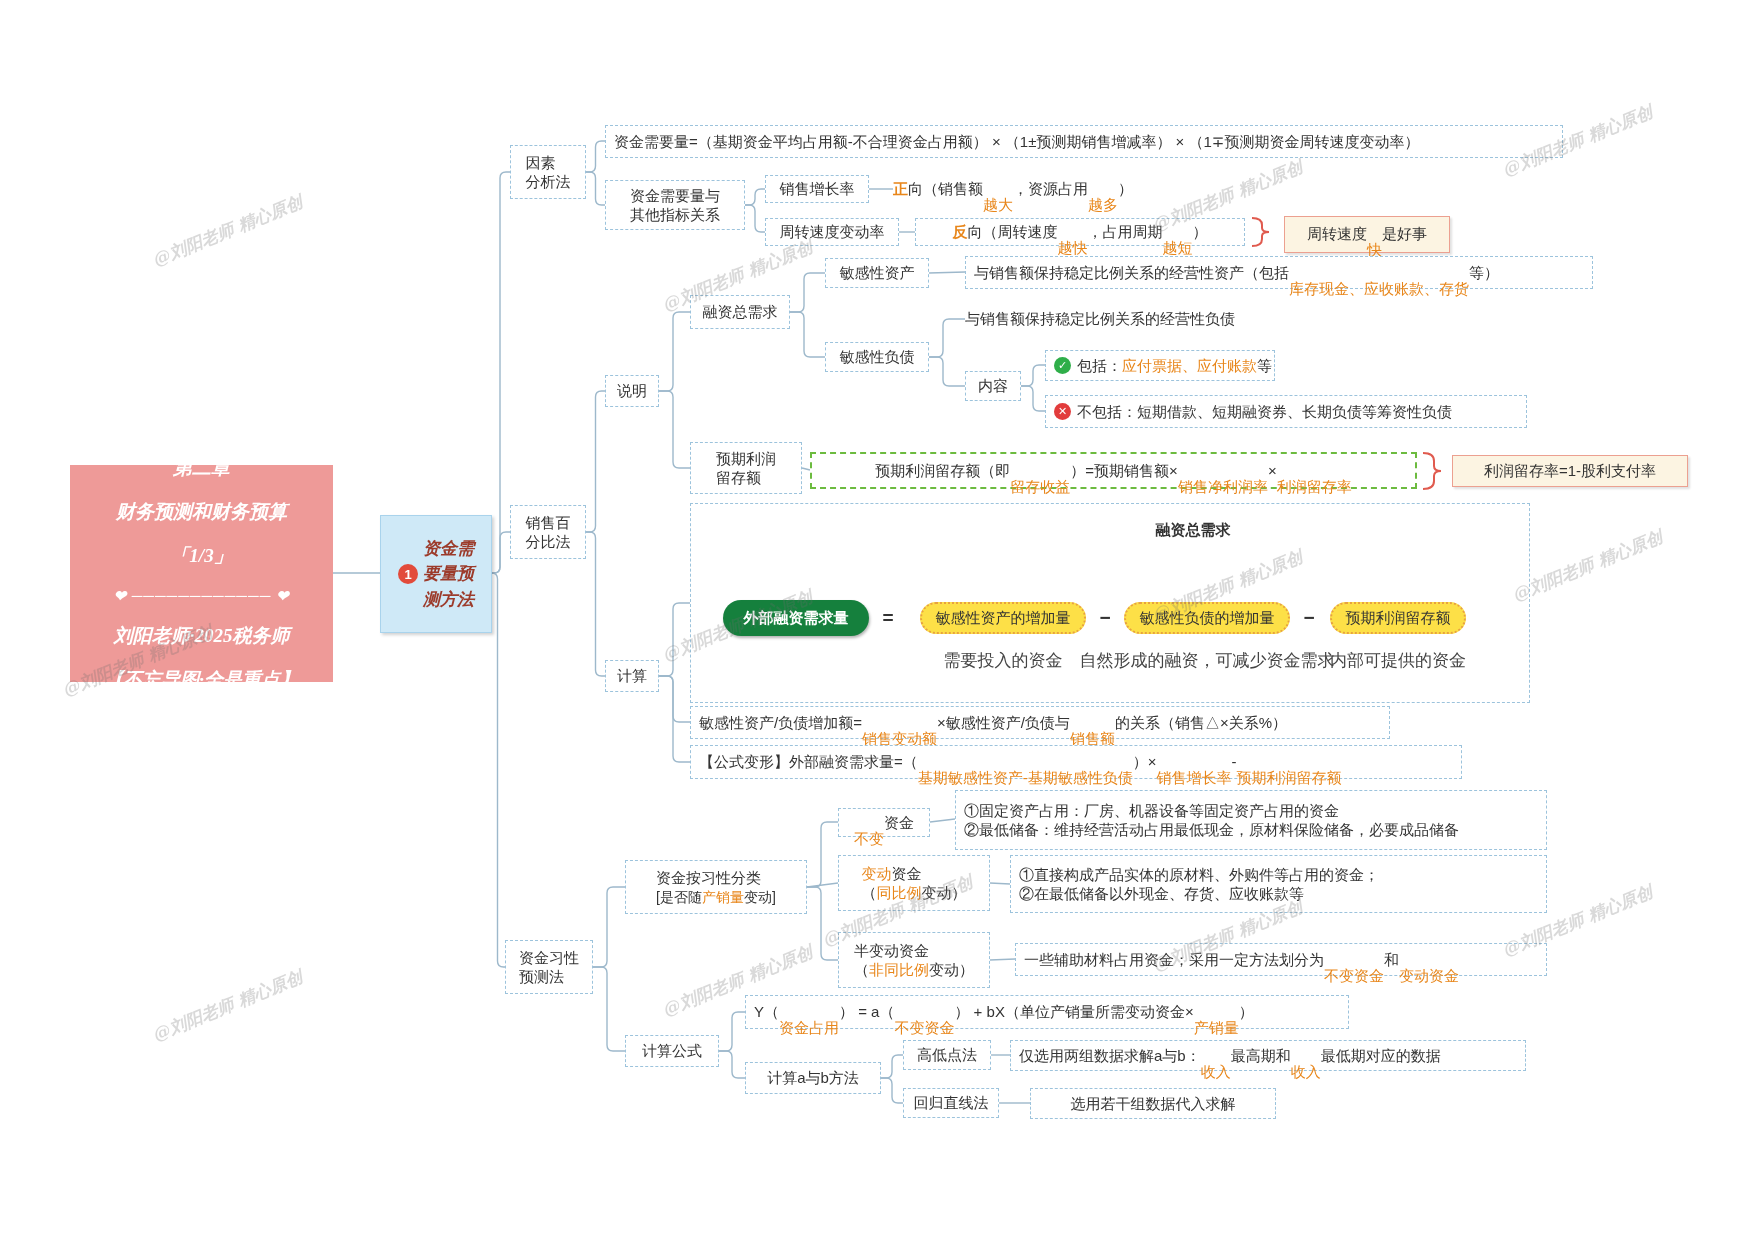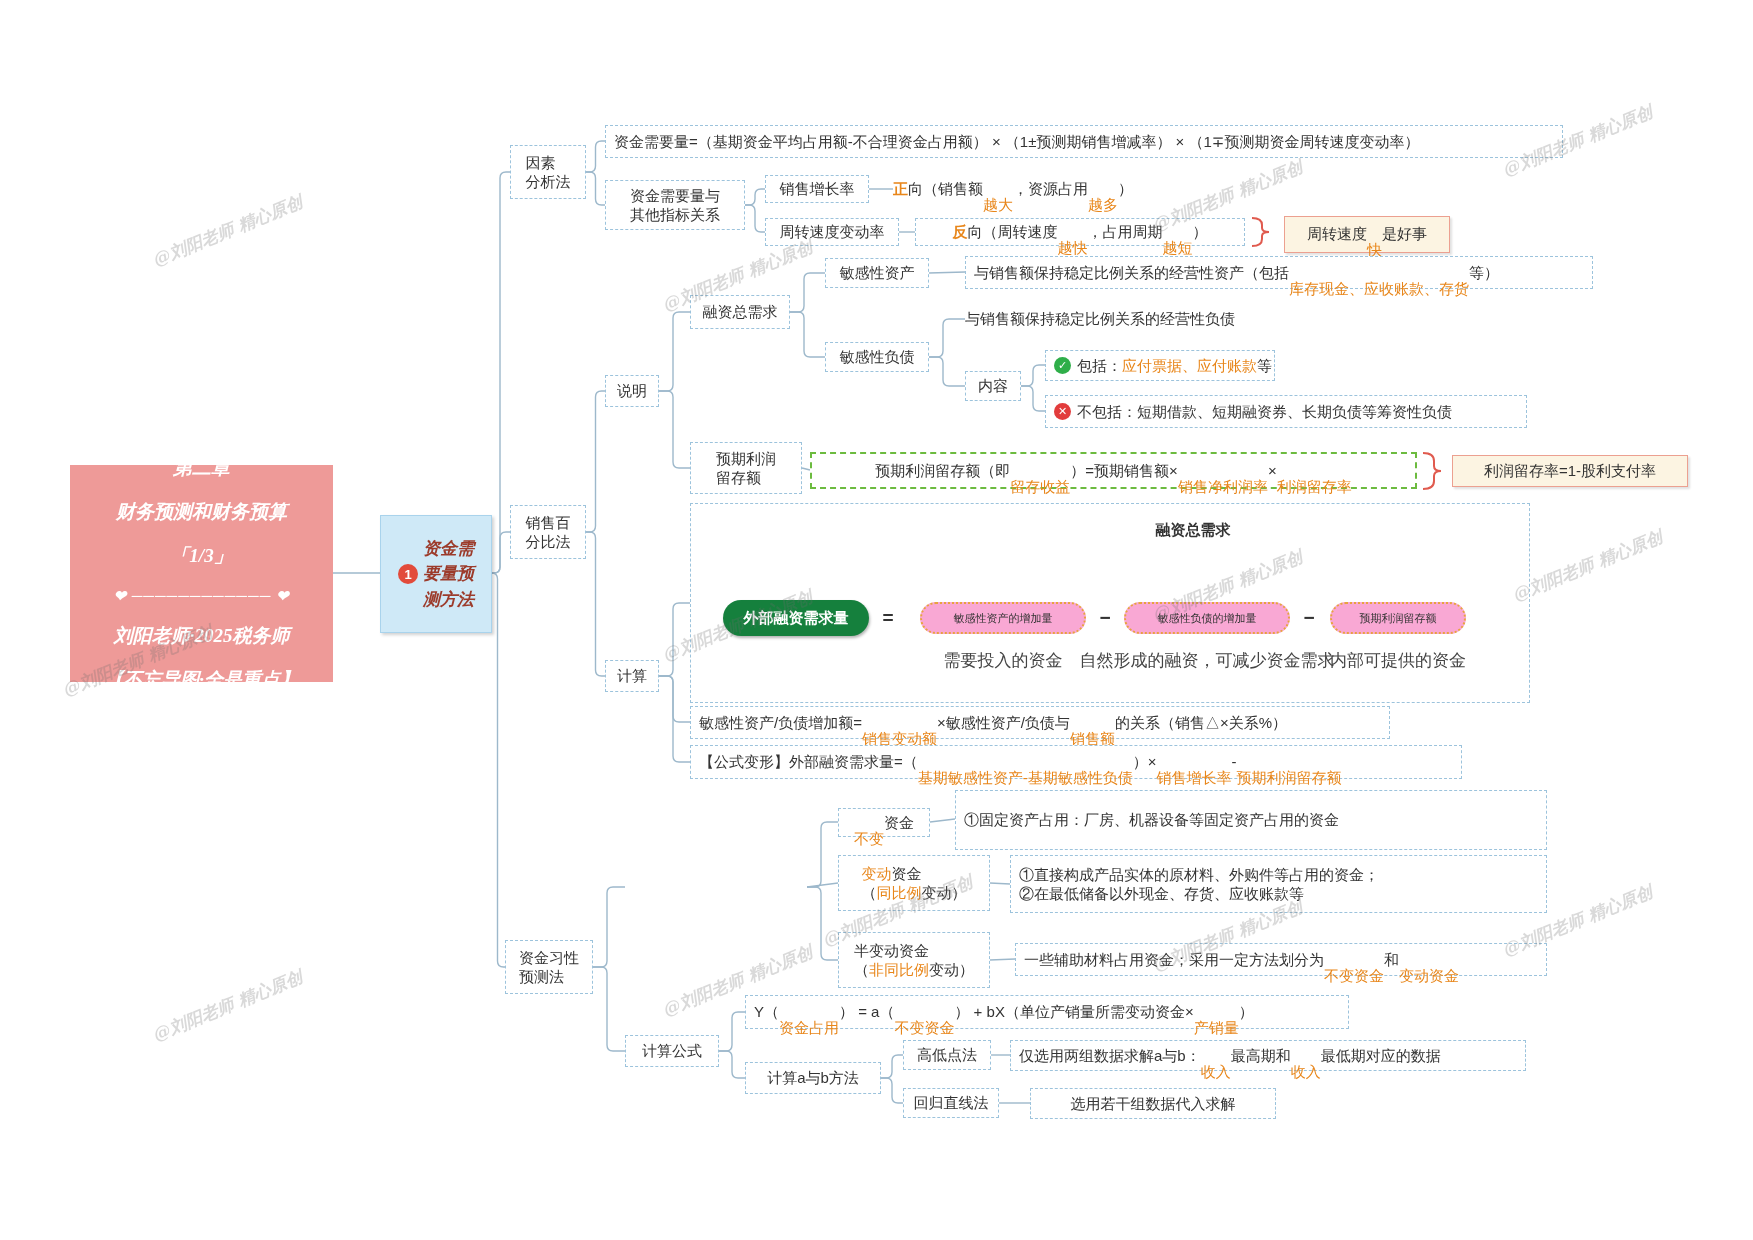--- a/index.html
+++ b/index.html
@@ -47,22 +47,22 @@
     color:#9c3b2b; font-weight:bold; font-size:17px; line-height:1.5;
     font-family:"Liberation Serif", serif; font-style:italic; text-align:center;
   }
   .badge {
     width:20px; height:20px; border-radius:50%; background:#e24b3b; color:#fff;
     font-size:13px; font-weight:bold; display:flex; align-items:center; justify-content:center;
     flex:0 0 auto; font-style:normal;
   }
   .dotbox {
     position:absolute; box-sizing:border-box; border:2px dotted #e8a23f; border-radius:16px;
-    background:#f9a8d4; display:flex; align-items:center; justify-content:center;
-    font-size:11px; white-space:nowrap;
+    background:#fde047; display:flex; align-items:center; justify-content:center;
+    font-size:15px; white-space:nowrap;
   }
   .efn {
     position:absolute; box-sizing:border-box; background:#15803d; color:#fff; font-weight:bold;
     border-radius:18px; display:flex; align-items:center; justify-content:center; font-size:15px;
     box-shadow:1px 2px 3px rgba(0,0,0,0.3); white-space:nowrap;
   }
   .op { position:absolute; display:flex; align-items:center; justify-content:center; font-size:19px; font-weight:bold; color:#333; }
   .cap { position:absolute; font-size:17px; color:#444; display:flex; align-items:center; justify-content:center; white-space:nowrap; }
   .dtitle { position:absolute; font-weight:bold; font-size:15px; color:#333; display:flex; align-items:center; justify-content:center; }
   .greenbox { border:2px dashed #6cbb3f !important; }
@@ -251,26 +251,33 @@
       <span>-</span>
       <span class="hl">预期利润留存额</span>
     </div>
 
   <div class="dbox" style="left:505px;top:940px;width:88px;height:54px;">
     <div>
       <div>资金习性</div>
       <div>预测法</div>
     </div>
   </div>
+  <div class="dbox" style="left:625px;top:860px;width:182px;height:54px;">
+    <div>
+      <div>资金按习性分类</div>
+      <div style="font-size:14px;"><span>[是否随</span><span class="hl">产销量</span><span>变动]</span></div>
+    </div>
+  </div>
   <div class="dbox" style="left:838px;top:808px;width:92px;height:29px;">
       <span class="hl">不变</span>
       <span>资金</span>
     </div>
   <div class="dbox col la" style="left:955px;top:790px;width:592px;height:60px;">
     <div>①固定资产占用：厂房、机器设备等固定资产占用的资金</div>
+    <div>②最低储备：维持经营活动占用最低现金，原材料保险储备，必要成品储备</div>
   </div>
   <div class="dbox" style="left:838px;top:855px;width:152px;height:56px;">
     <div>
       <div><span class="hl">变动</span><span>资金</span></div>
       <div><span>（</span><span class="hl">同比例</span><span>变动）</span></div>
     </div>
   </div>
   <div class="dbox col la" style="left:1010px;top:855px;width:537px;height:58px;">
     <div>①直接构成产品实体的原材料、外购件等占用的资金；</div>
     <div>②在最低储备以外现金、存货、应收账款等</div>

